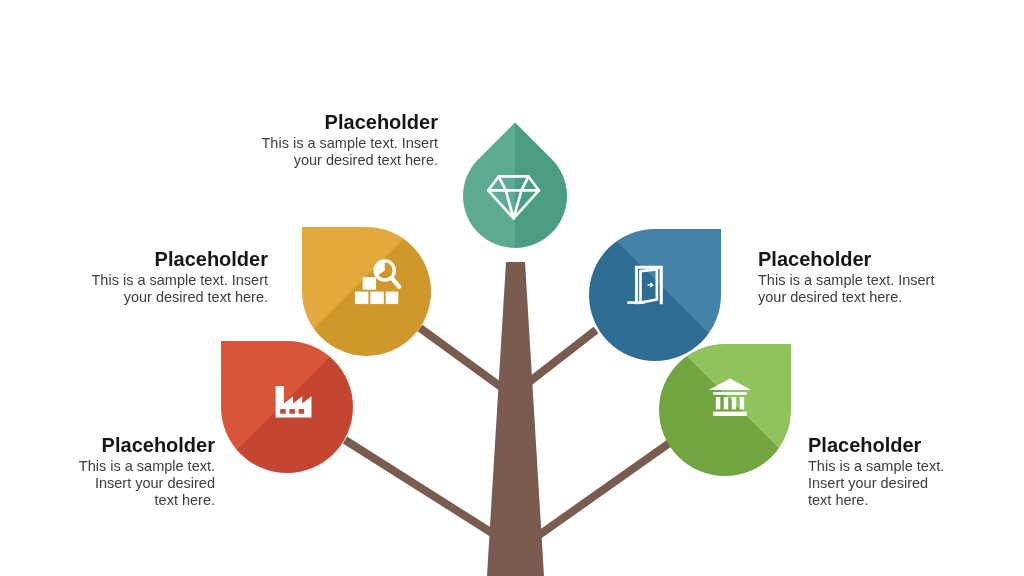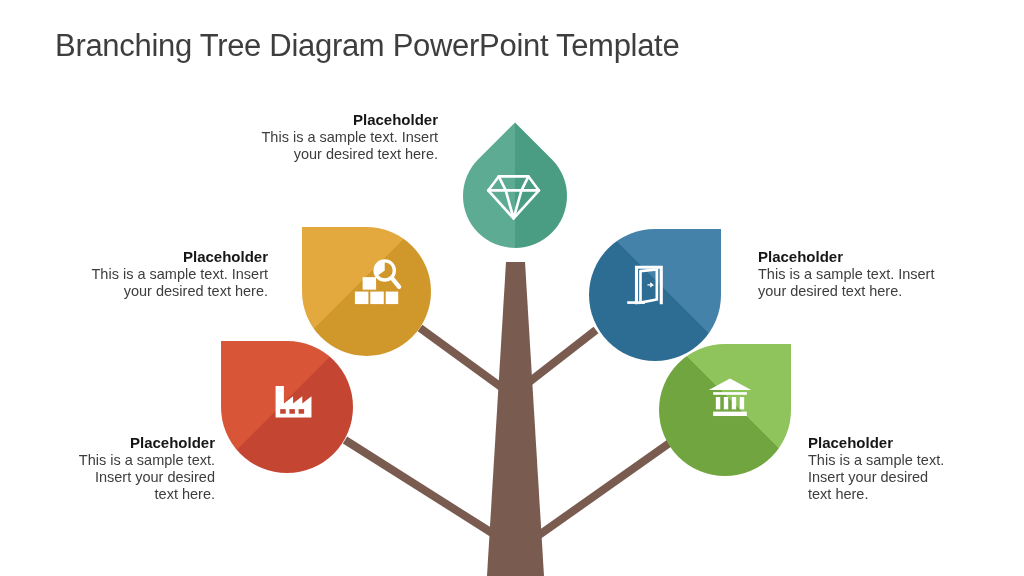--- a/index.html
+++ b/index.html
@@ -28,34 +28,33 @@
 
   .iconpt{position:absolute;transform:translate(-50%,-50%);line-height:0;}
   #leaf-top .iconpt{left:50%;top:52%;transform:translate(-50%,-50%) rotate(-45deg);}
   #leaf-upper-left .iconpt{left:59%;top:42%;}
   #leaf-lower-left .iconpt{left:55%;top:44%;}
   #leaf-upper-right .iconpt{left:45%;top:42%;}
   #leaf-lower-right .iconpt{left:54%;top:40%;}
 
   
   .tb{position:absolute;z-index:3;}
-  .tb .heading{font-size:15px;font-weight:700;color:#161616;}
+  .tb .heading{font-size:20px;font-weight:700;color:#161616;}
   .tb .body{margin-top:1px;font-size:14.5px;line-height:1.18;color:#3d3d3d;white-space:pre-line;}
   #tb-top{right:586px;top:111px;width:215px;text-align:right;}
   #tb-middle-left{right:756px;top:248px;width:215px;text-align:right;}
   #tb-bottom-left{right:809px;top:434px;width:175px;text-align:right;}
   #tb-middle-right{left:758px;top:248px;width:215px;text-align:left;}
   #tb-bottom-right{left:808px;top:434px;width:175px;text-align:left;}
 </style>
 </head>
 <body>
 
 <div class="slide">
 
-  <div class="title">Branching Tree Diagram PowerPoint Template</div>
 
   <svg class="tree-svg" width="1024" height="576" viewBox="0 0 1024 576">
     <g stroke="#7A5B50" stroke-width="8">
       <line x1="420" y1="328" x2="508" y2="392"></line>
       <line x1="596" y1="330" x2="524" y2="386"></line>
       <line x1="345" y1="440" x2="500" y2="538"></line>
       <line x1="695" y1="425" x2="532" y2="540"></line>
     </g>
     <polygon points="506,262 525,262 544,576 487,576" fill="#7A5B50"></polygon>
   </svg>

